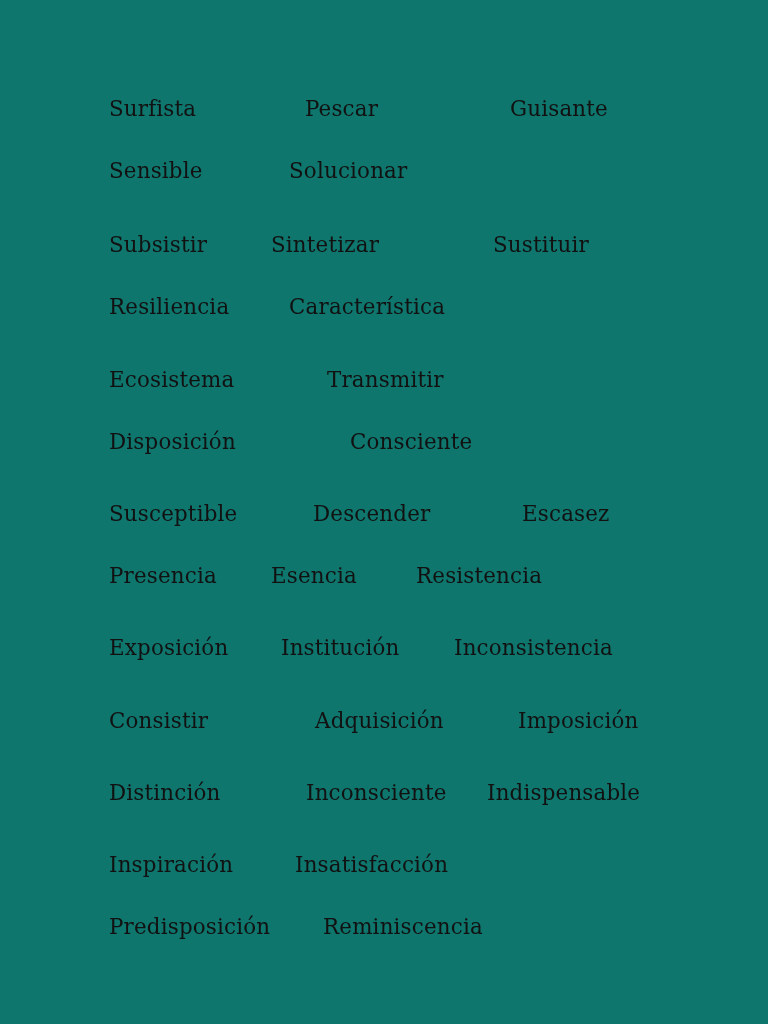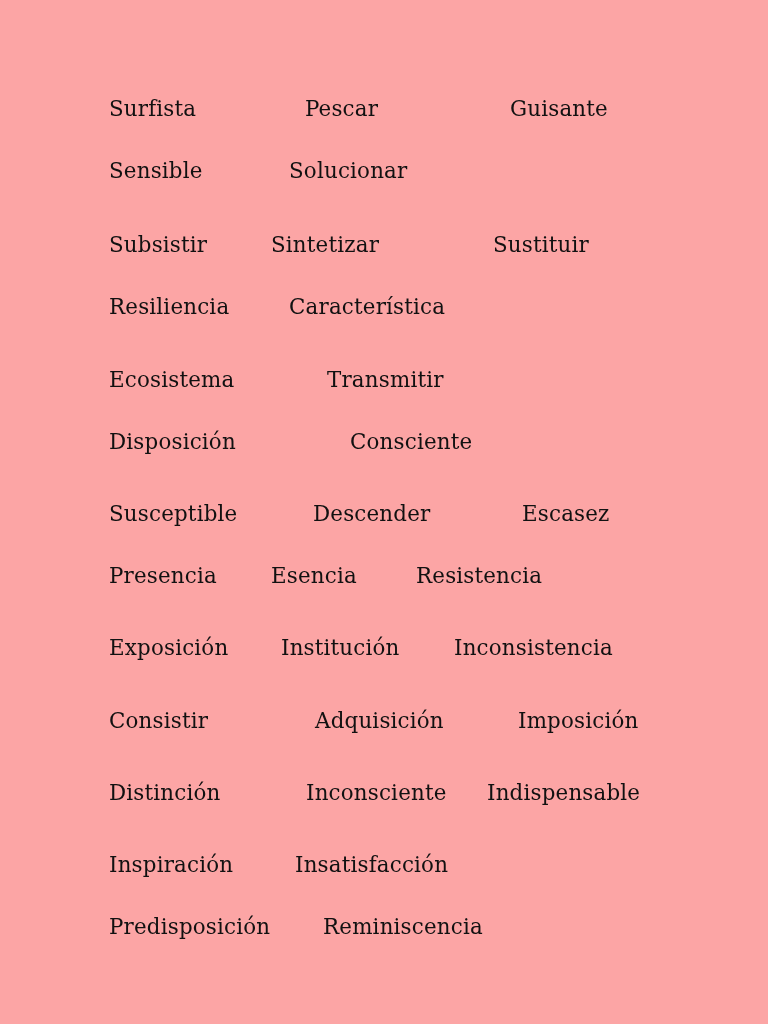--- a/index.html
+++ b/index.html
@@ -11,21 +11,21 @@
       width: 768px;
       height: 1024px;
       position: relative;
       overflow: hidden;
       font-family: "DejaVu Serif", "Liberation Serif", serif;
     }
     .page {
       position: absolute;
       left: 0; top: 0;
       width: 768px; height: 1024px;
-      background: #fca5a5;
+      background: #0f766e;
     }
     .word {
       position: absolute;
       font-size: 23px;
       line-height: 28px;
       color: #111111;
       white-space: nowrap;
       letter-spacing: 0.2px;
       transform: scaleX(0.93);
       transform-origin: left center;

